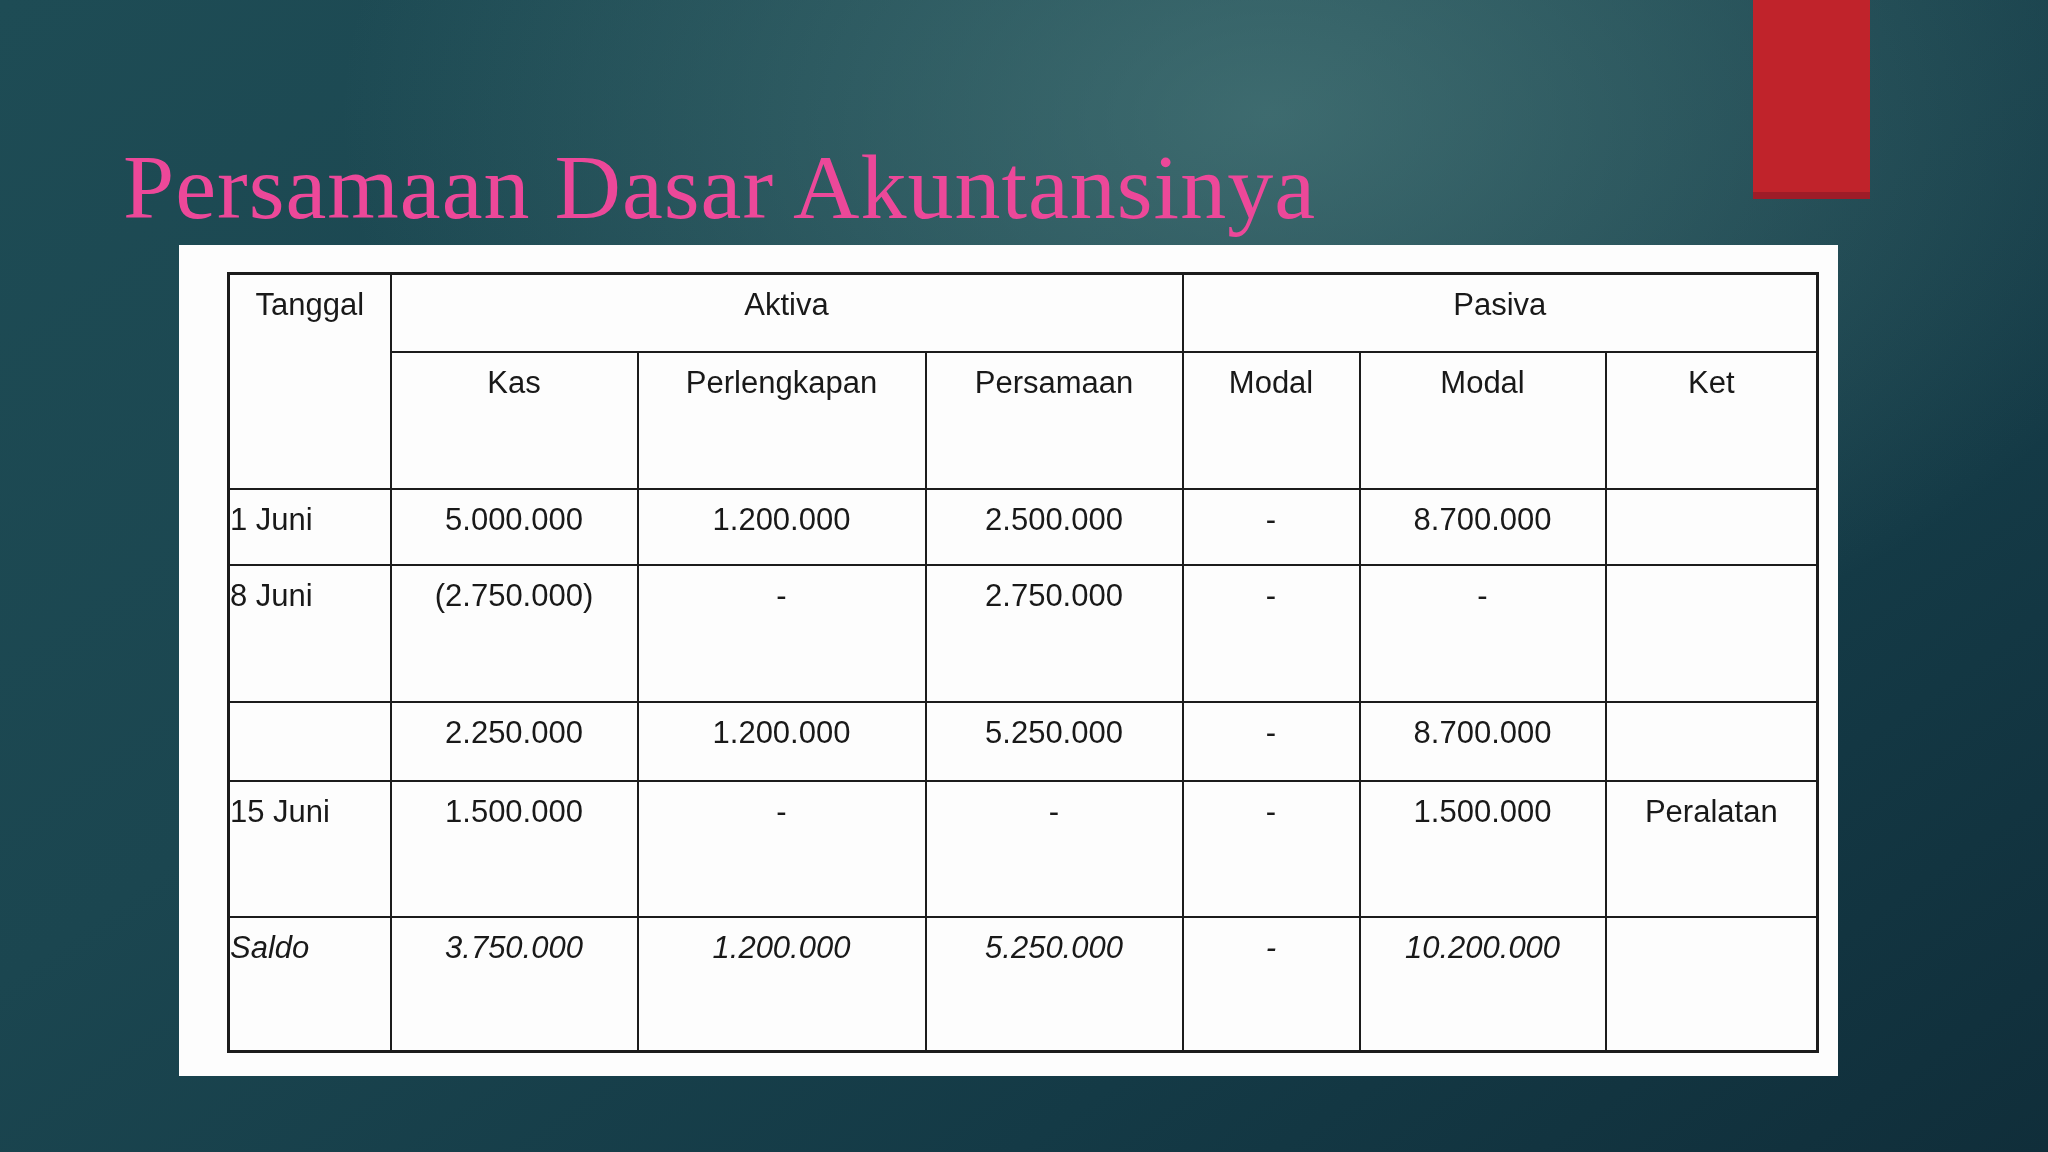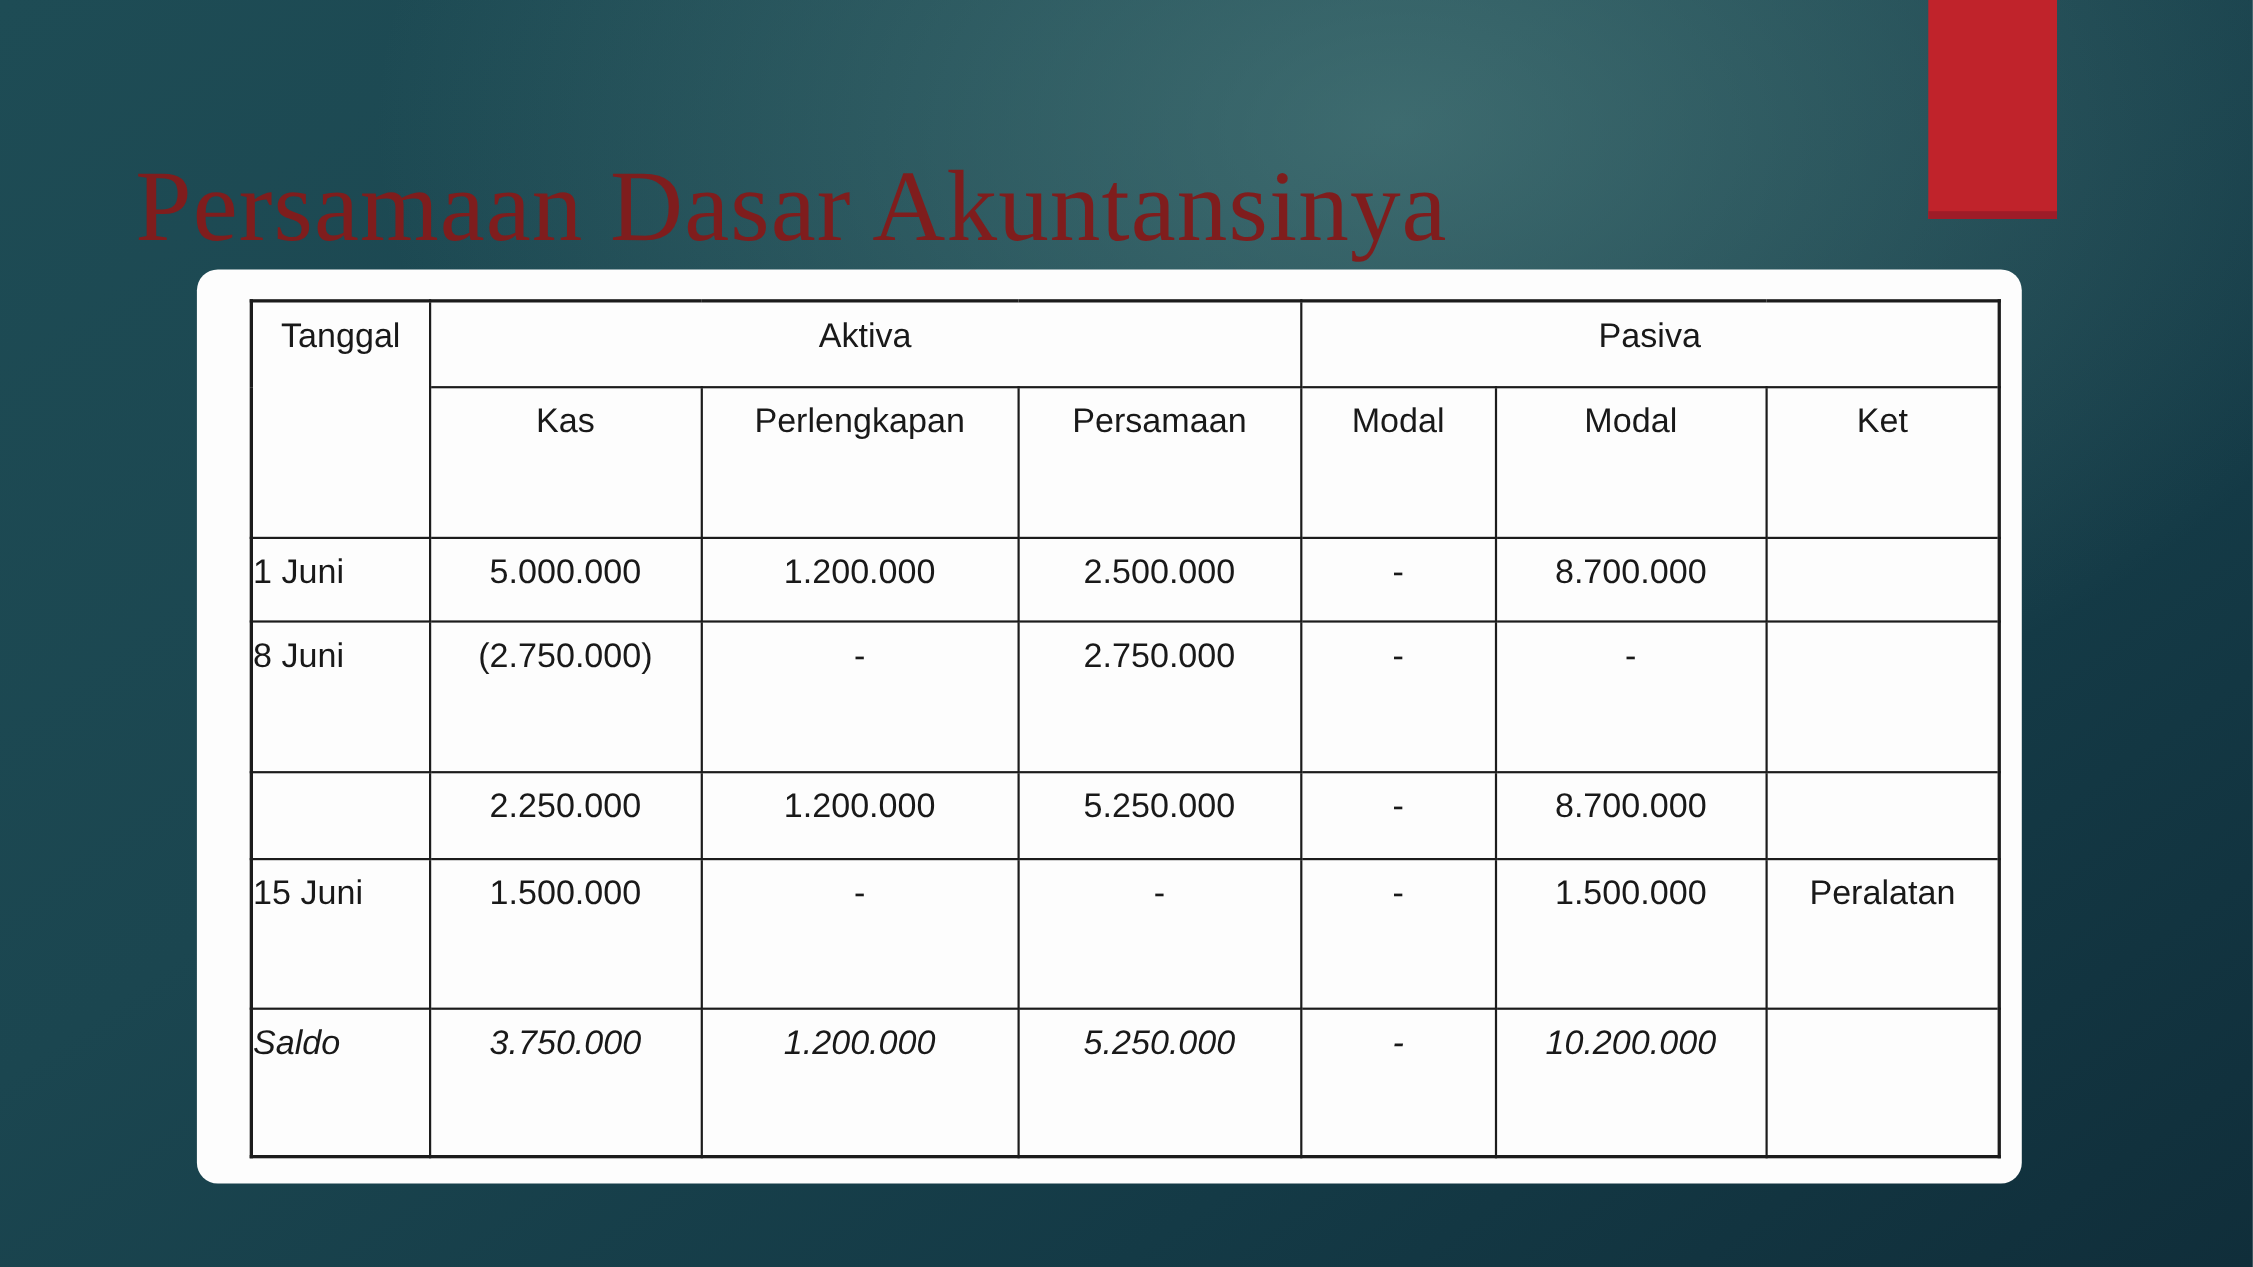--- a/index.html
+++ b/index.html
@@ -15,21 +15,20 @@
     font-family:"Liberation Serif", serif;
     font-size:92px;font-weight:400;letter-spacing:1px;
     white-space:nowrap;
   }
   .accent-bar{
     position:absolute;left:1753px;top:0;width:117px;height:192px;
   }
   .table-panel{
     position:absolute;left:179px;top:245px;width:1659px;height:831px;
     background:#fdfdfd;
-    border-radius:19px;
   }
   table.acct{
     position:absolute;left:48px;top:27px;
     width:1589px;height:778px;
     border-collapse:collapse;table-layout:fixed;
     font-size:31px;color:#191919;
   }
   table.acct{border:3px solid #1c1c1c;}
   table.acct th, table.acct td{
     border:2px solid #1c1c1c;
@@ -44,21 +43,21 @@
   tr.hrow-sub{height:137px;}
   tr.r1{height:76px;}
   tr.r2{height:137px;}
   tr.r3{height:79px;}
   tr.r4{height:136px;}
   tr.r5{height:135px;font-style:italic;}
 </style>
 </head>
 <body>
 
-<h1 class="slide-title" style="color: #7f1d1d;">Persamaan Dasar Akuntansinya</h1>
+<h1 class="slide-title" style="color: #ec4899;">Persamaan Dasar Akuntansinya</h1>
 
 <div class="accent-bar" style="background: rgb(192, 35, 43); border-bottom: 7px solid rgb(158, 28, 40);"></div>
 
 <div class="table-panel">
   <table class="acct">
     <colgroup>
       <col style="width:162px">
         <col style="width:247px">
         <col style="width:288px">
       <col style="width:257px">

